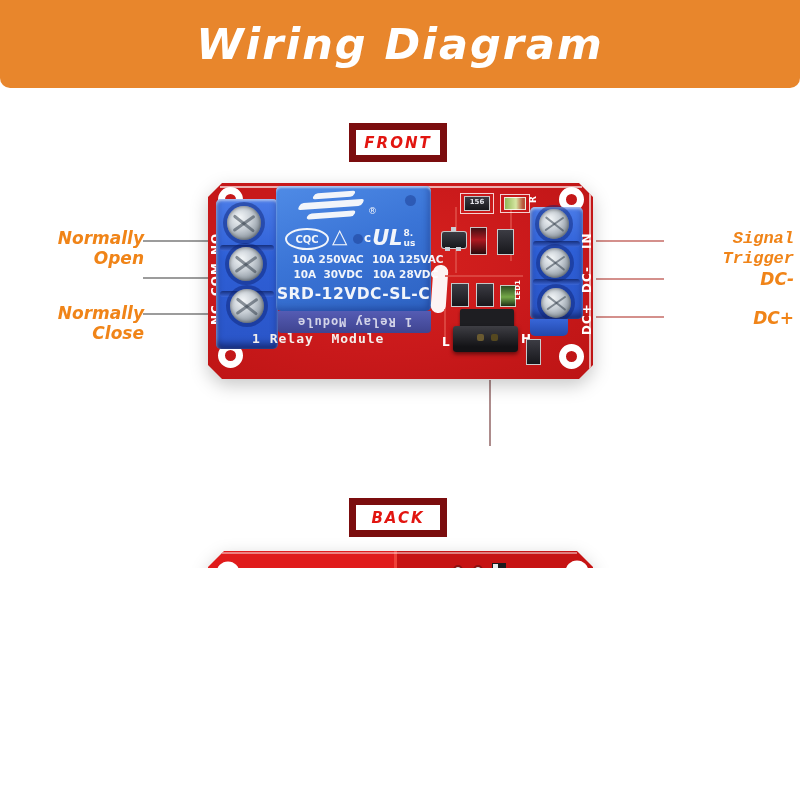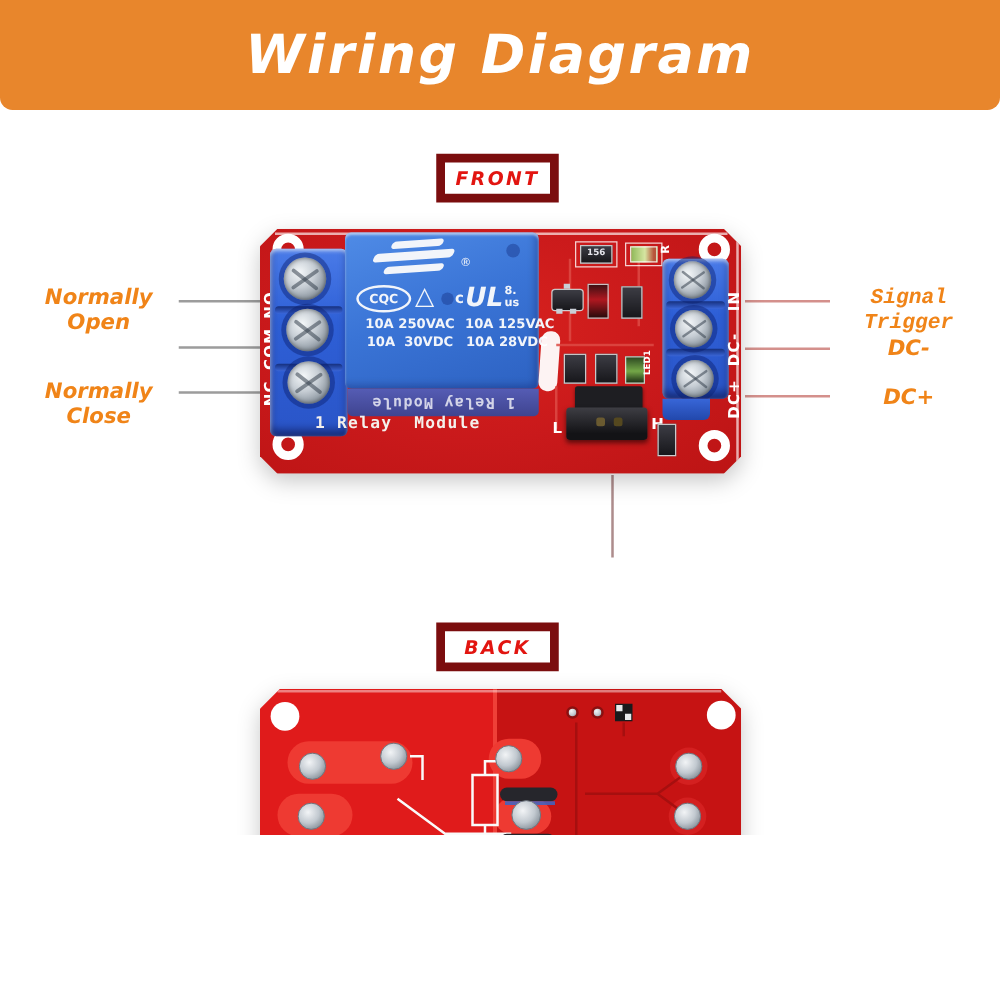--- a/index.html
+++ b/index.html
@@ -1,31 +1,31 @@
 <!DOCTYPE html>
 <html><head>
 <meta charset="utf-8">
 <style>
   html,body{margin:0;padding:0;background:#fff;}
-  #stage{position:relative;width:800px;height:668px;background:#ffffff;overflow:hidden;
+  #stage{position:relative;width:800px;height:568px;background:#ffffff;overflow:hidden;
          font-family:"DejaVu Sans",sans-serif;}
   .abs{position:absolute;}
 
   
   .banner{left:0;top:0;width:800px;height:88px;background:#E8862C;
           display:flex;align-items:center;justify-content:center;border-radius:0 0 10px 10px;}
   .banner-title{color:#ffffff;font-size:43px;font-weight:bold;font-style:italic;letter-spacing:2px;}
 
   
   .tagbox{width:84px;height:25px;background:#ffffff;border:7px solid #7B0D0E;
           display:flex;align-items:center;justify-content:center;}
   .tag-text{color:#E21510;font-weight:bold;font-style:italic;font-size:15px;letter-spacing:2px;}
 
   
-  .olabel{color:#F08418;font-weight:bold;font-style:italic;font-size:17px;line-height:20px;text-align:center;}
+  .olabel{color:#F08418;font-weight:bold;font-style:italic;font-size:17px;line-height:20px;text-align:right;}
   .lline{height:2px;background:#9C9C9C;}
   .rline{height:2px;background:#D4908C;}
   .vline{width:2px;background:#AD8C8C;}
 
   
   .fig-wrap{filter:drop-shadow(0 6px 9px rgba(0,0,0,0.22));}
   .pcb-front{position:absolute;left:0;top:0;width:385px;height:196px;
     background:radial-gradient(ellipse at 45% 40%, #D8221E 0%, #C9191B 55%, #BC1414 100%);
     clip-path:polygon(14px 0,371px 0,385px 14px,385px 182px,371px 196px,14px 196px,0 182px,0 14px);}
   .ring{width:11px;height:11px;border:7px solid #ffffff;border-radius:50%;background:transparent;}
@@ -148,20 +148,21 @@
             <span>us</span>
           </span>
         </div>
 
         <div class="abs ratings" style="left:8px;top:66px;">
           <span>10A 250VAC</span>
           <span>10A 125VAC</span>
           <span>10A  30VDC</span>
           <span>10A 28VDC</span>
         </div>
+        <div class="abs model" style="left:0;top:99px;width:155px;">SRD-12VDC-SL-C</div>
       </div>
 
       <div class="abs relay-strip" style="left:70px;top:128px;width:153px;height:22px;">
         <span class="mirror-text">1 Relay  Module</span>
       </div>
 
       <div class="abs" style="left:224px;top:82px;width:15px;height:48px;background:#fff;border-radius:7px;transform:rotate(4deg);opacity:.95;"></div>
 
       <div class="trace" style="left:247px;top:24px;width:2px;height:66px;"></div>
       <div class="trace" style="left:302px;top:22px;width:2px;height:56px;"></div>

